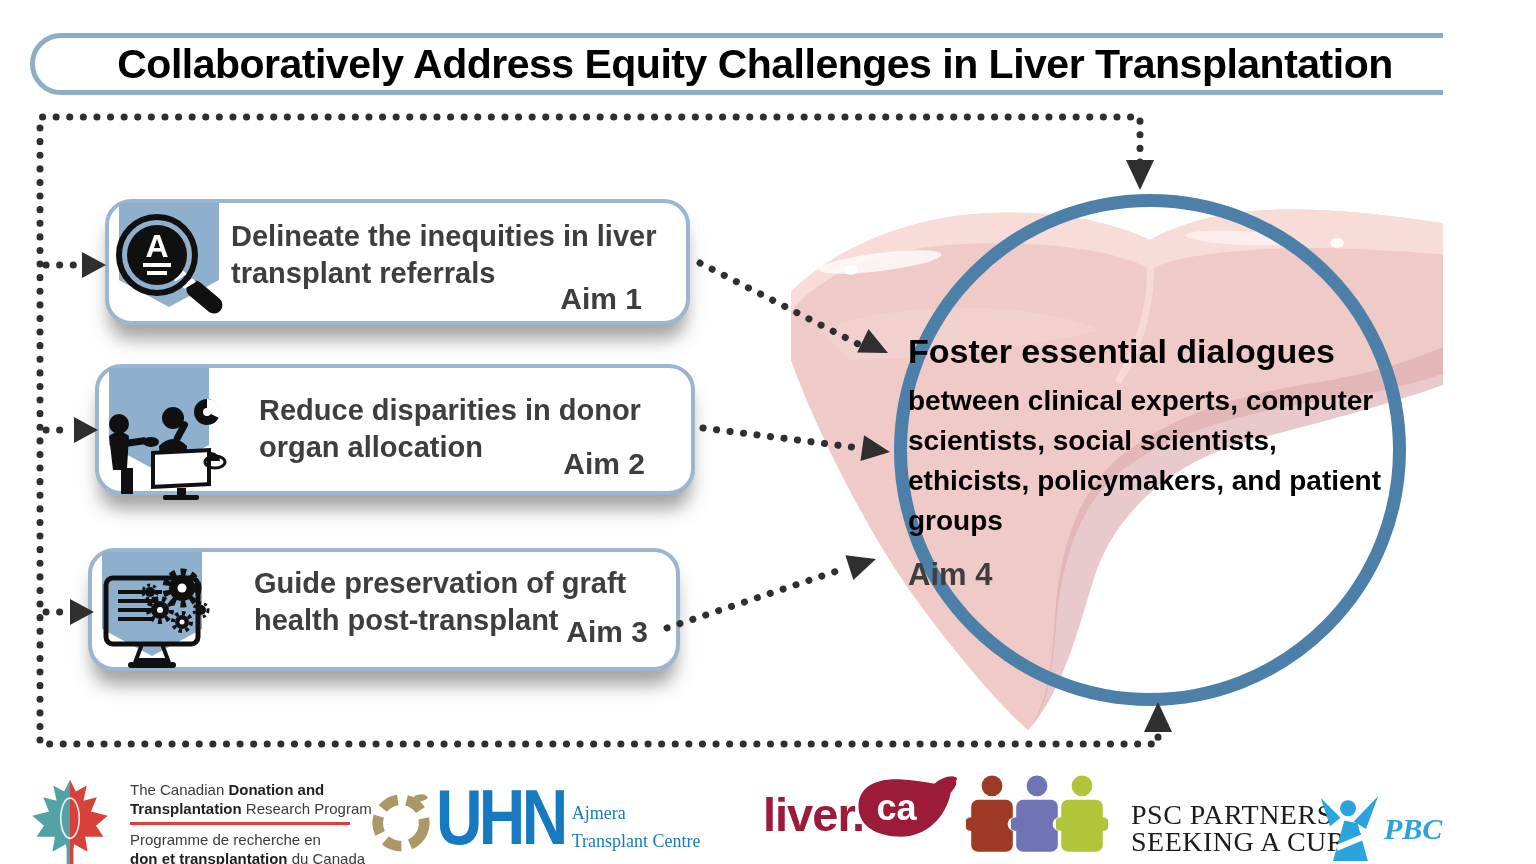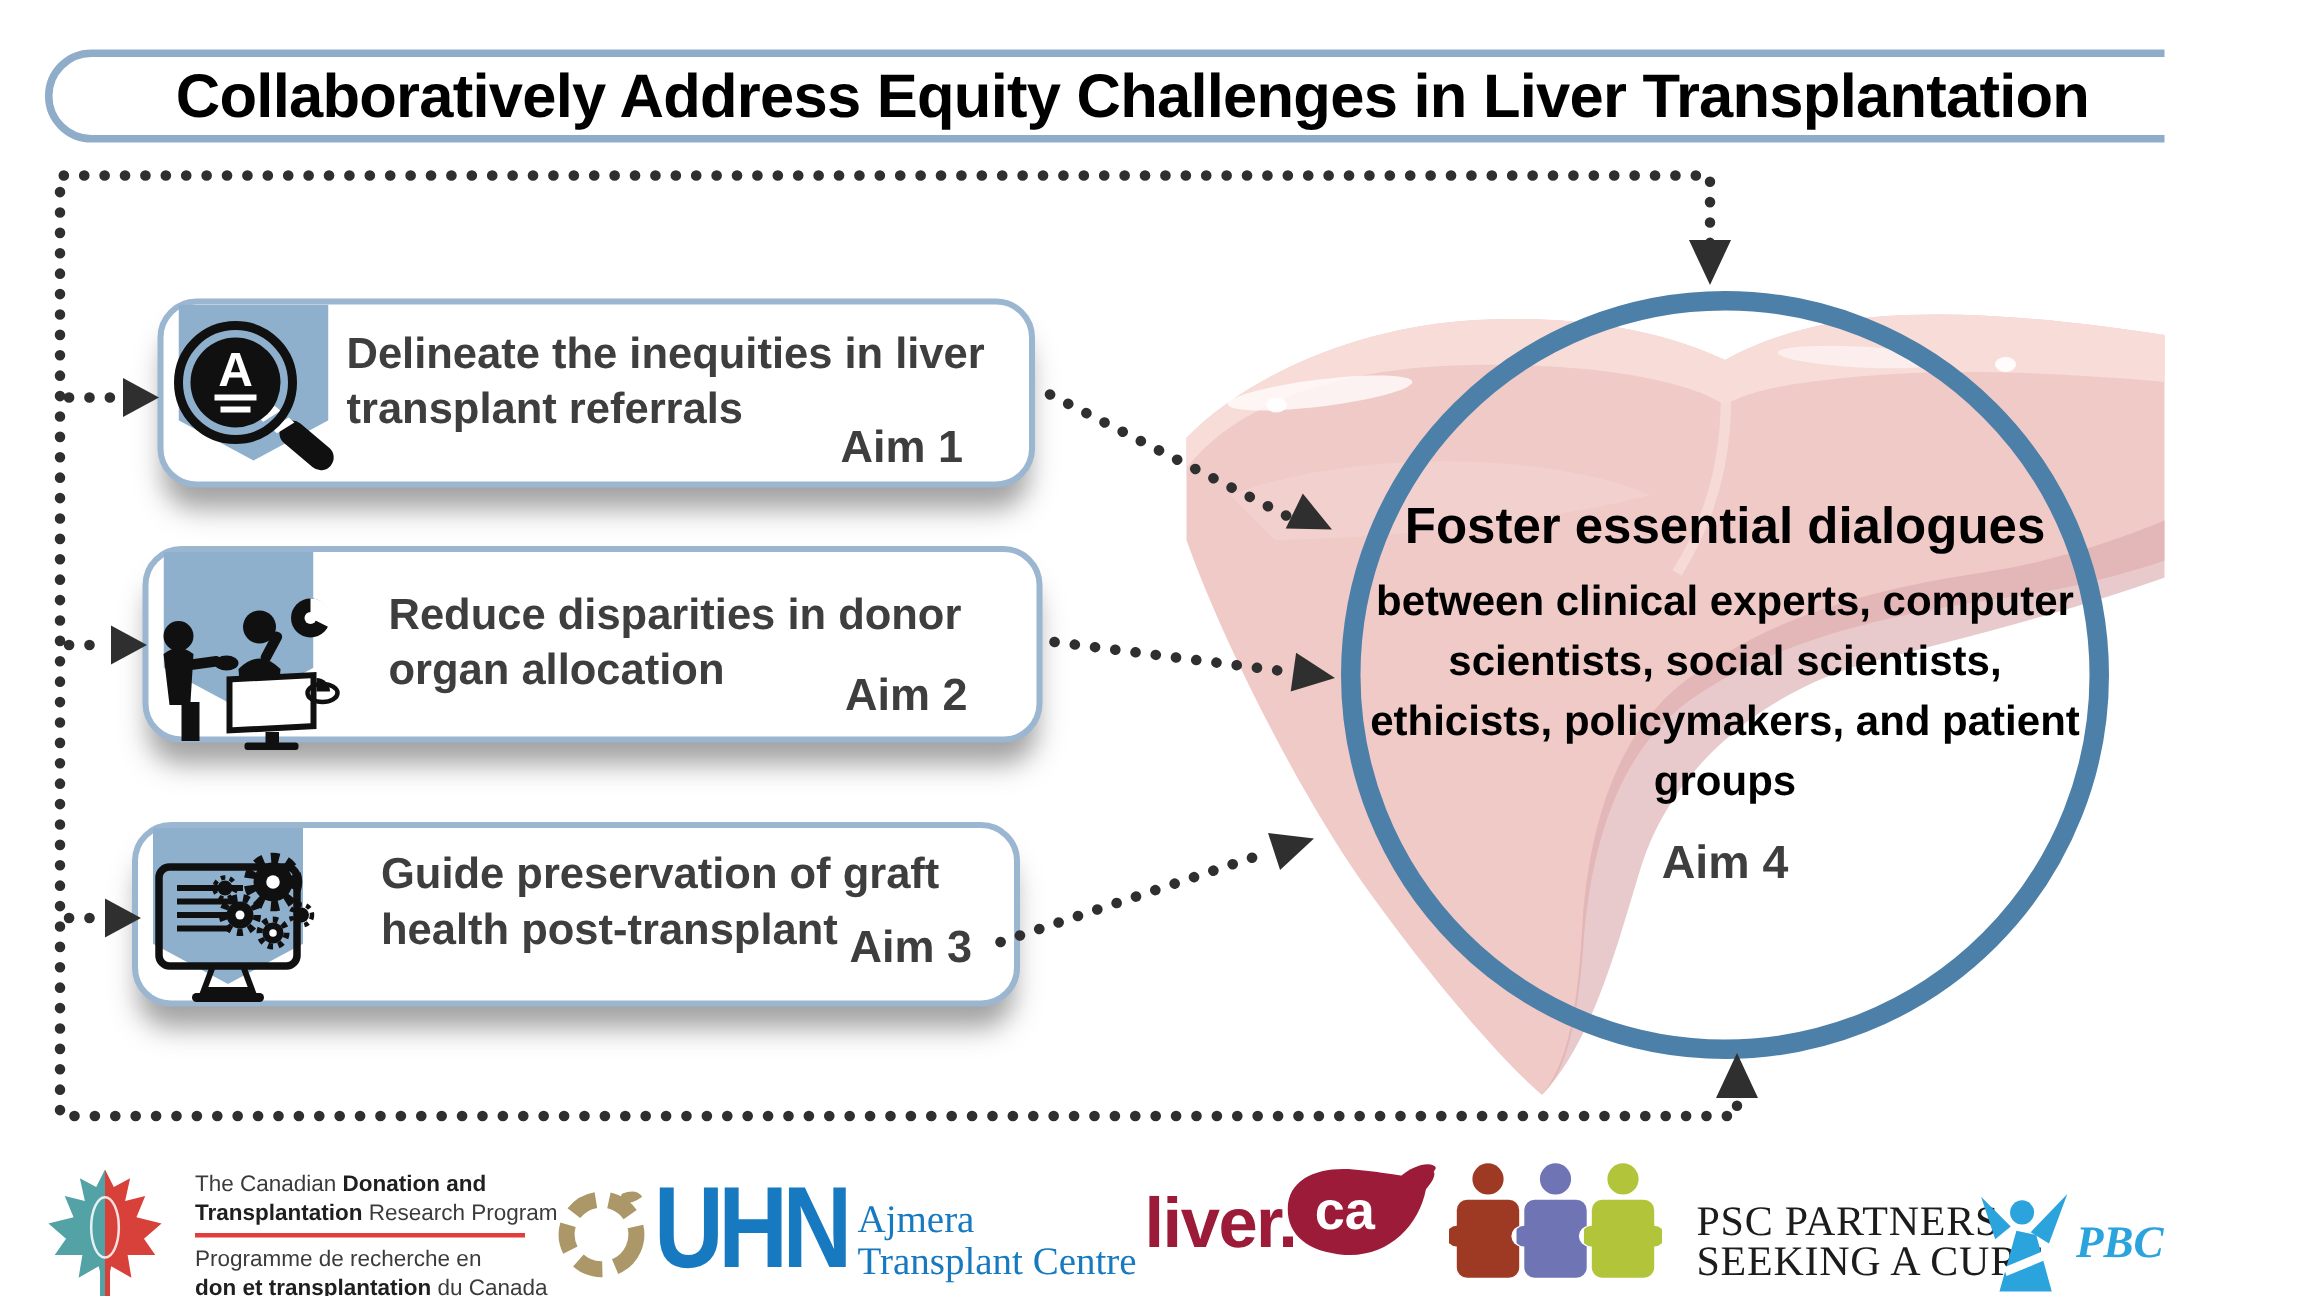--- a/index.html
+++ b/index.html
@@ -18,21 +18,21 @@
 
   
   .liver-art { position:absolute; left:0; top:0; z-index:1; }
   .connectors { position:absolute; left:0; top:0; z-index:6; pointer-events:none; }
 
   
   .focus-circle {
     position:absolute; left:894px; top:194px; width:512px; height:512px;
     border:13px solid #4d80a9; border-radius:50%; z-index:3; background:transparent;
   }
-  .focus-text { position:absolute; left:908px; top:332px; width:484px; z-index:4; text-align:center; color:#000; }
+  .focus-text { position:absolute; left:908px; top:332px; width:484px; z-index:4; text-align:left; color:#000; }
   .focus-headline { font-size:34px; font-weight:700; }
   .focus-body { margin-top:10px; font-size:28px; font-weight:700; line-height:1.43; }
   .focus-aim { margin-top:16px; font-size:31px; font-weight:700; color:#3e3e3e; }
 
   
   .aim-box {
     position:absolute; background:#fff; border:4px solid #9ab6d0; border-radius:26px;
     box-shadow:0 18px 18px -4px rgba(70,70,70,0.5); z-index:5;
   }
   .aim1 { left:105px; top:199px; width:585px; height:126px; }
@@ -59,21 +59,21 @@
   .cdtrp { left:22px; top:6px; display:flex; }
   .cdtrp-leaf { width:96px; height:88px; margin-top:2px; }
   .cdtrp-text { margin-left:12px; margin-top:4px; font-size:15px; color:#3b3b3b; line-height:19px; }
   .cdtrp-text b { color:#1f1f1f; }
   .cdtrp-rule { width:220px; height:3px; background:#e23c3c; margin:4px 0 5px; }
   
   .uhn { left:370px; top:8px; display:flex; align-items:center; }
   .uhn-emblem { width:62px; height:68px; margin-top:8px; }
   .uhn-acronym { font-size:70px; font-weight:700; color:#1779bf; letter-spacing:-4px;
                  transform:scale(0.92,1.1); transform-origin:left center; margin-left:4px; }
-  .uhn-name { font-family:"Liberation Serif", serif; color:#1779bf; font-size:26px; line-height:28px; margin-left:-4px; margin-top:18px; }
+  .uhn-name { font-family:"Liberation Serif", serif; color:#1779bf; font-size:18px; line-height:28px; margin-left:-4px; margin-top:18px; }
   
   .liverca { left:763px; top:10px; display:flex; align-items:center; }
   .liverca-word { font-size:47px; font-weight:700; color:#9b1b38; letter-spacing:-1px; }
   .liverca-blob { width:112px; height:76px; margin-left:-14px; margin-top:-8px; }
   
   .psc { left:966px; top:2px; display:flex; align-items:center; }
   .psc-figures { display:flex; }
   .psc-figures svg { width:52px; height:86px; }
   .psc-figures svg + svg { margin-left:-7px; }
   .psc-text { margin-left:23px; margin-top:26px; font-family:"Liberation Serif", serif; color:#1c1c1c;

